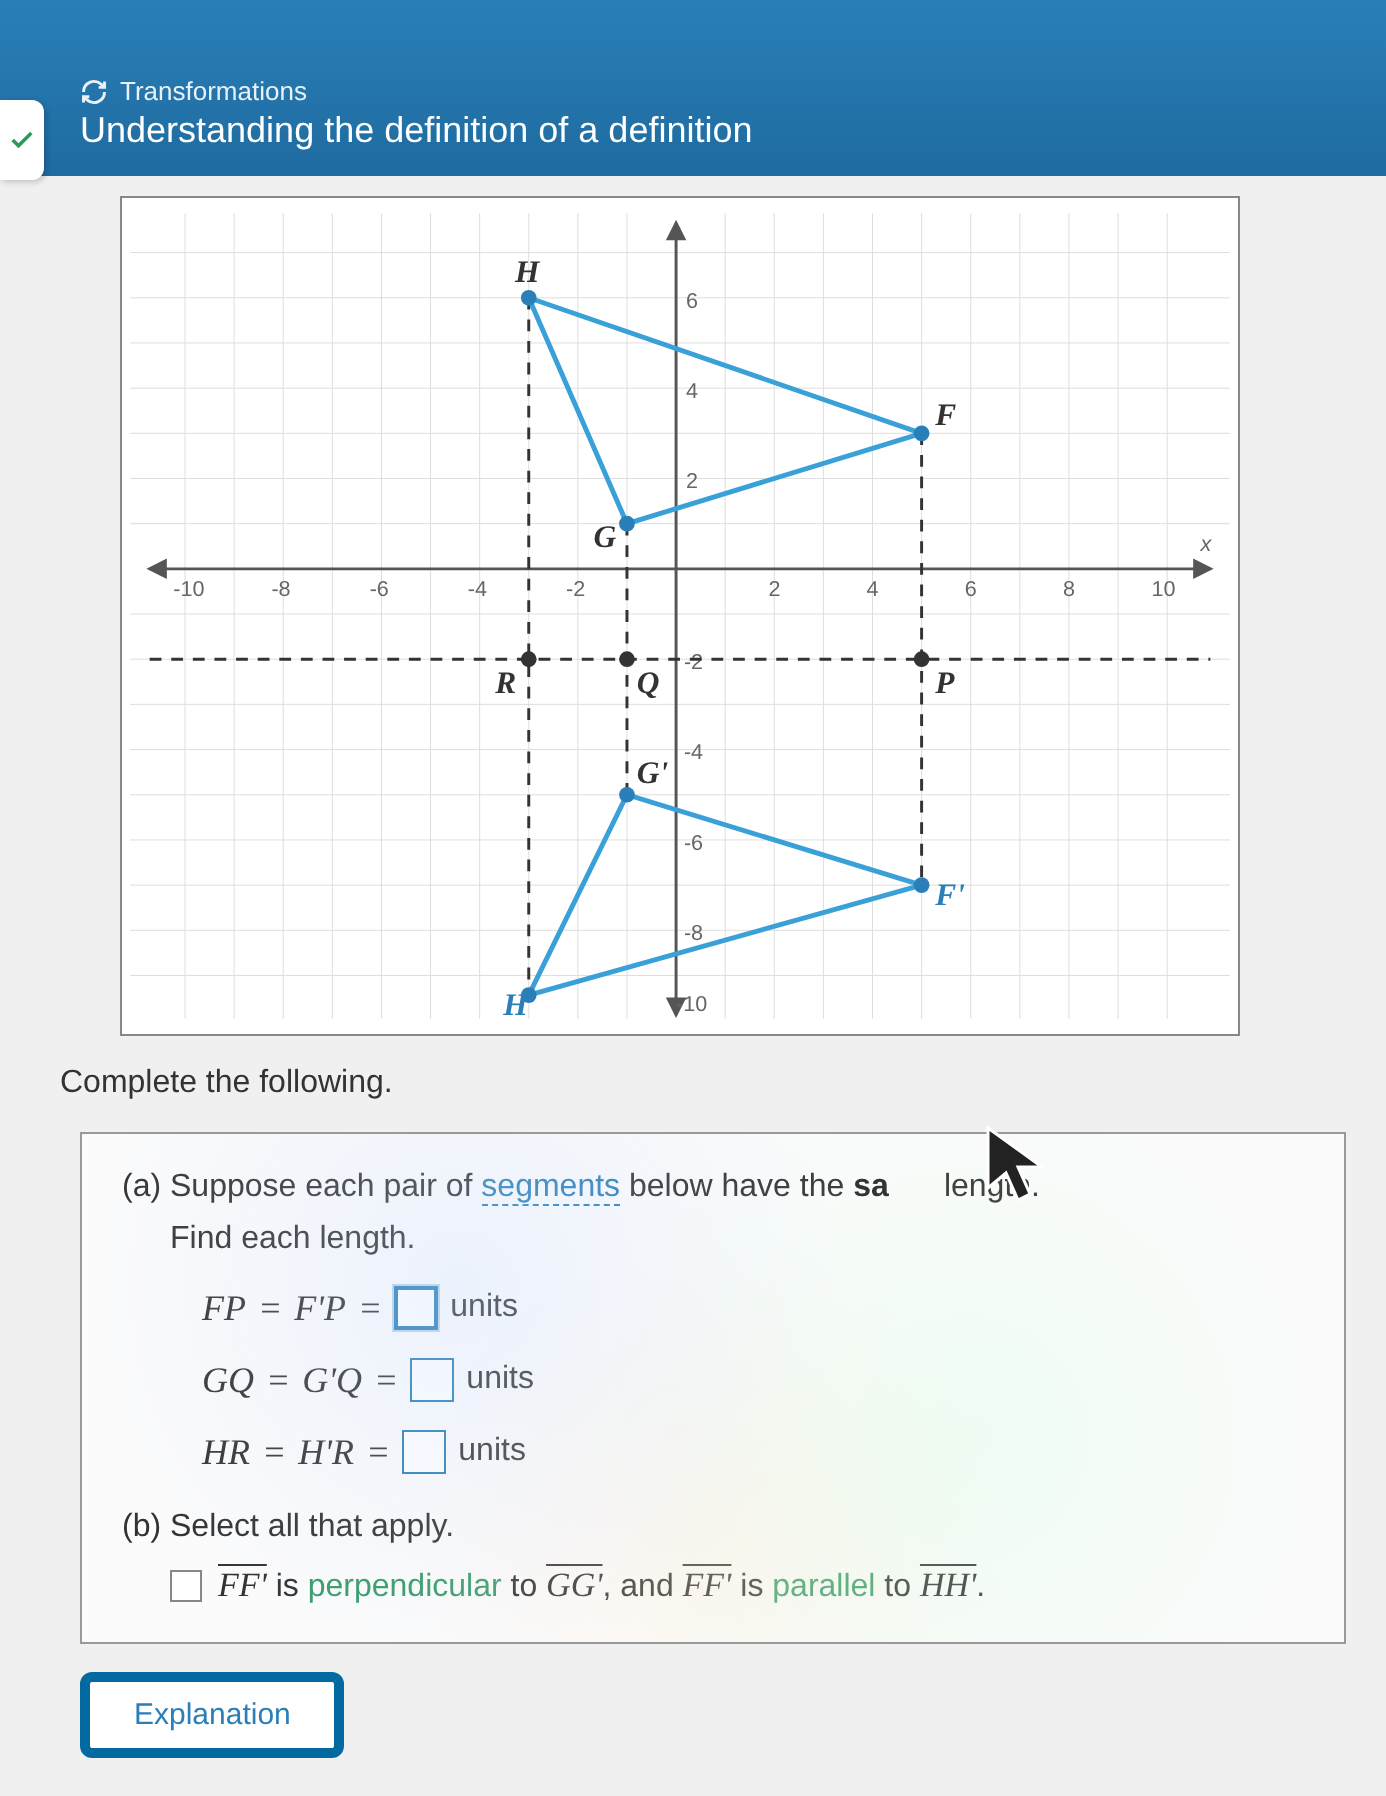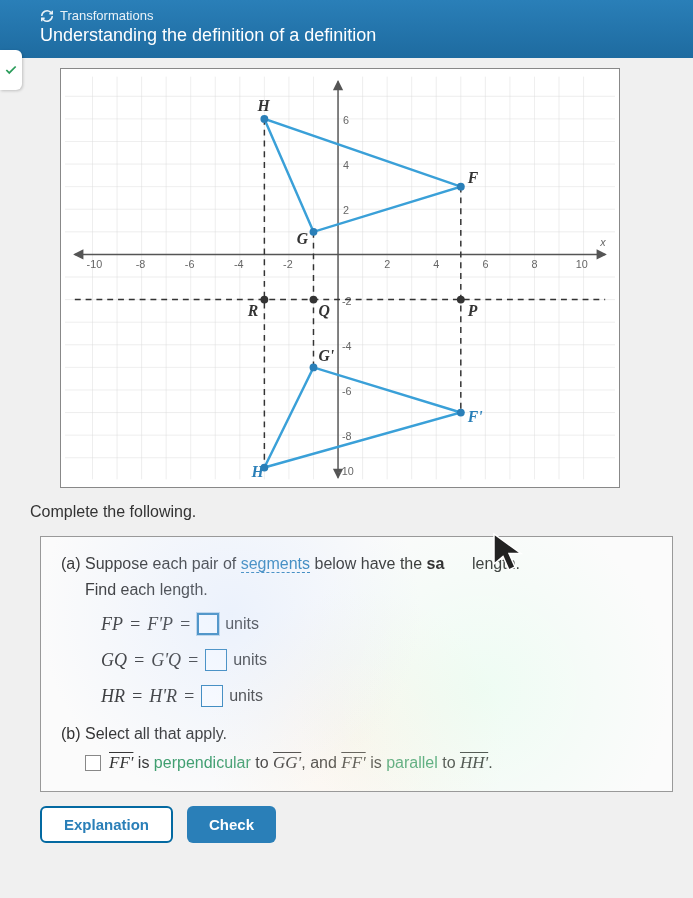--- a/index.html
+++ b/index.html
@@ -17,20 +17,21 @@
     padding: 8px 20px 12px 40px;
     position: relative;
   }
   .breadcrumb {
     font-size: 13px;
     opacity: 0.9;
     margin-bottom: 2px;
     display: flex;
     align-items: center;
     gap: 6px;
+    margin-top: 30px;
   }
   .refresh-icon { display: inline-flex; }
   .title { font-size: 18px; font-weight: 500; }
   .sidebar-tab {
     position: absolute;
     left: 0;
     top: 50px;
     width: 22px;
     height: 40px;
     background: white;
@@ -134,23 +135,22 @@
   }
   .btn {
     padding: 8px 22px;
     border-radius: 6px;
     font-size: 15px;
     border: none;
     cursor: pointer;
   }
   .btn-outline {
     background: white;
-    border: 2px solid #0369a1;
+    border: 5px solid #0369a1;
     color: #2a7fb8;
-    font-weight: bold;
   }
   .btn-primary {
     background: #2a7fb8;
     color: white;
     font-weight: bold;
   }
   .cursor-arrow {
     position: absolute;
     pointer-events: none;
     z-index: 100;
@@ -334,14 +334,13 @@
     </span>
   </div>
 
   <svg class="cursor-arrow" style="left:450px; top:-6px;" width="36" height="42" viewBox="0 0 24 28">
     <path d="M2 2 L2 22 L8 17 L12 26 L16 24 L12 15 L20 15 Z" fill="#222" stroke="#fff" stroke-width="1"></path>
   </svg>
 </div>
 
 <div class="footer-buttons">
   <button class="btn btn-outline">Explanation</button>
-  <button class="btn btn-primary">Check</button>
 </div>
 
 </body></html>

